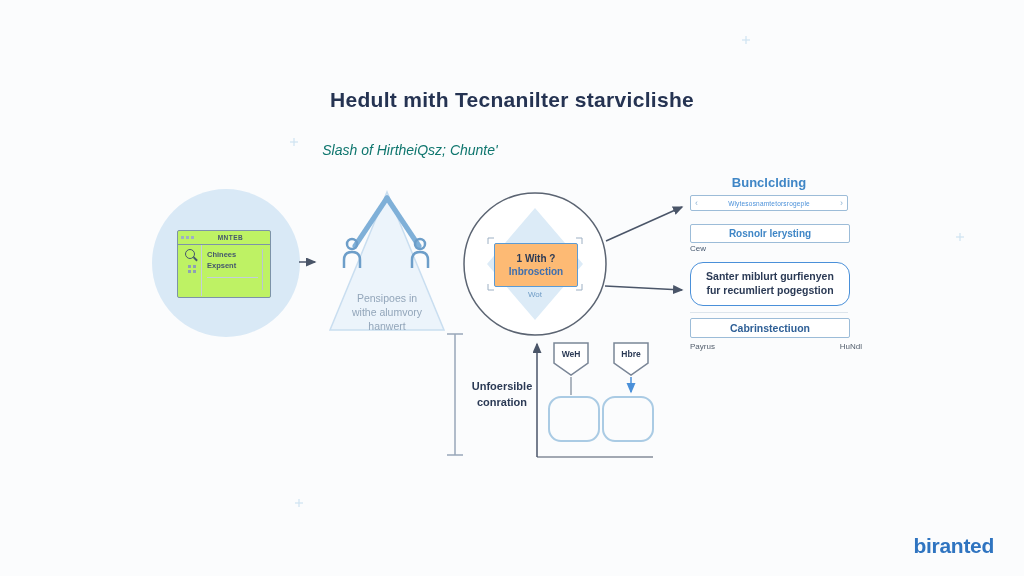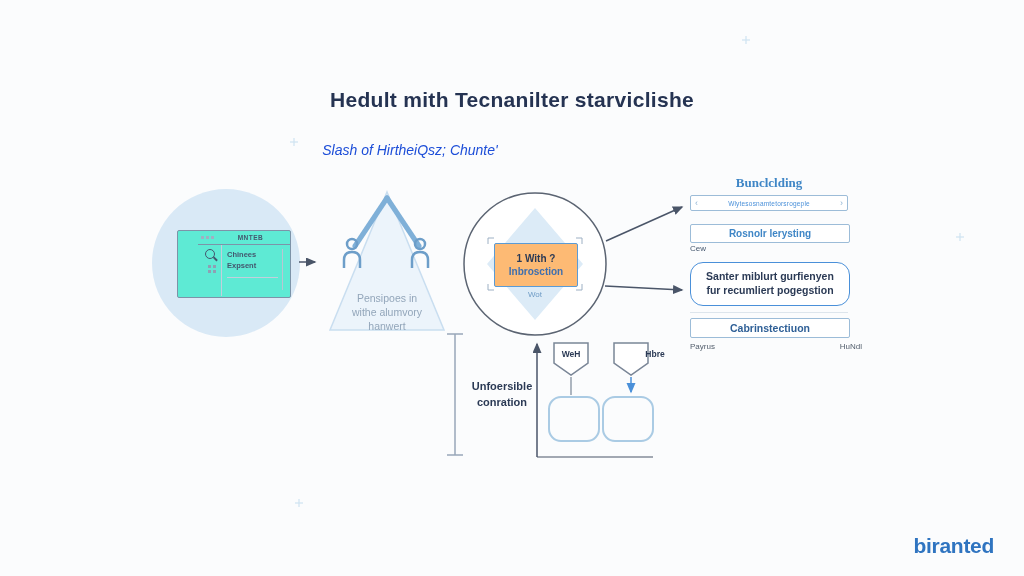--- a/index.html
+++ b/index.html
@@ -9,27 +9,27 @@
     font-family:"Liberation Sans", sans-serif;
     color:#2b3a55;
   }
   .abs{position:absolute;}
   .pre{white-space:pre-line;}
 
   
   .title{left:0;top:88px;width:1024px;text-align:center;
     font-size:21px;font-weight:700;color:#253352;letter-spacing:.3px;}
   .subtitle{left:0;top:142px;width:820px;text-align:center;
-    font-size:14px;font-style:italic;color:#1d4ed8;}
+    font-size:14px;font-style:italic;color:#0f766e;}
 
   
   .halo{left:152px;top:189px;width:148px;height:148px;border-radius:50%;
     background:#d9e9f6;}
-  .browser{left:177px;top:230px;width:92px;height:66px;background:#5eead4;
-    border:1px solid #7d93a8;border-radius:2px;padding-left:20px;}
+  .browser{left:177px;top:230px;width:92px;height:66px;background:#bef264;
+    border:1px solid #7d93a8;border-radius:2px;}
   .browser-titlebar{height:13px;border-bottom:1px solid #7d93a8;
     display:flex;align-items:center;padding:0 3px;}
   .win-dots{display:flex;gap:2px;}
   .win-dots i{width:3px;height:3px;background:#9fb1c3;display:block;}
   .browser-title{flex:1;text-align:center;font-size:6.5px;font-weight:700;
     letter-spacing:.5px;color:#44566e;}
   .browser-body{display:flex;height:51px;}
   .browser-side{width:23px;border-right:1px solid #c3cfdb;
     display:flex;flex-direction:column;align-items:center;padding-top:4px;gap:6px;}
   .mag{width:8px;height:8px;border:1.5px solid #44566e;border-radius:50%;
@@ -51,21 +51,21 @@
   .circle-box{left:494px;top:243px;width:82px;height:42px;background:#fdba74;
     border:1.5px solid #5b9bd5;border-radius:2px;
     display:flex;flex-direction:column;align-items:center;justify-content:center;}
   .circle-box .l1{font-size:10px;font-weight:700;color:#2b3a55;line-height:1.3;}
   .circle-box .l2{font-size:10px;font-weight:700;color:#3f6fae;line-height:1.3;}
   .circle-foot{left:505px;top:290px;width:60px;text-align:center;
     font-size:8px;color:#6f9cc6;}
 
   
   .rp-header{left:690px;top:175px;width:158px;text-align:center;
-    font-size:13px;font-weight:700;color:#3f86c6;font-family:Liberation Serif, serif;}
+    font-size:13px;font-weight:700;color:#3f86c6;}
   .bar{background:#fff;border:1px solid #9cbcd8;border-radius:2px;
     display:flex;align-items:center;justify-content:center;}
   .rp-bar1{left:690px;top:195px;width:158px;height:16px;
     justify-content:space-between;padding:0 4px;box-sizing:border-box;}
   .rp-bar1 .chev{font-size:9px;color:#8fb4d4;line-height:1;}
   .rp-bar1 .txt{font-size:6.5px;color:#4a90d9;letter-spacing:.2px;}
   .rp-bar2{left:690px;top:224px;width:158px;height:17px;
     font-size:10px;font-weight:700;color:#3f86c6;}
   .rp-note{left:690px;top:244px;font-size:8px;color:#44566e;}
   .rp-main{left:690px;top:262px;width:158px;height:42px;background:#fff;
@@ -77,21 +77,21 @@
     font-size:10.5px;font-weight:700;color:#2e5f96;}
   .rp-foot-l{left:690px;top:342px;font-size:8px;color:#55606e;}
   .rp-foot-r{left:690px;top:342px;width:172px;text-align:right;
     font-size:8px;color:#55606e;}
 
   
   .annotation{left:462px;top:379px;width:80px;text-align:center;
     font-size:11px;font-weight:700;color:#2b3a55;line-height:1.45;}
   .tag-label{width:36px;text-align:center;font-size:8.5px;font-weight:700;color:#2b3a55;}
   .tag1{left:553px;top:349px;}
-  .tag2{left:613px;top:349px;margin-left:24px;}
+  .tag2{left:613px;top:349px;}
 
   
   .logo{left:0;top:534px;width:994px;text-align:right;
     font-size:21px;font-weight:700;color:#2f74c0;letter-spacing:-.3px;}
 
   svg.layer{position:absolute;left:0;top:0;}
 </style>
 </head>
 <body>
 

